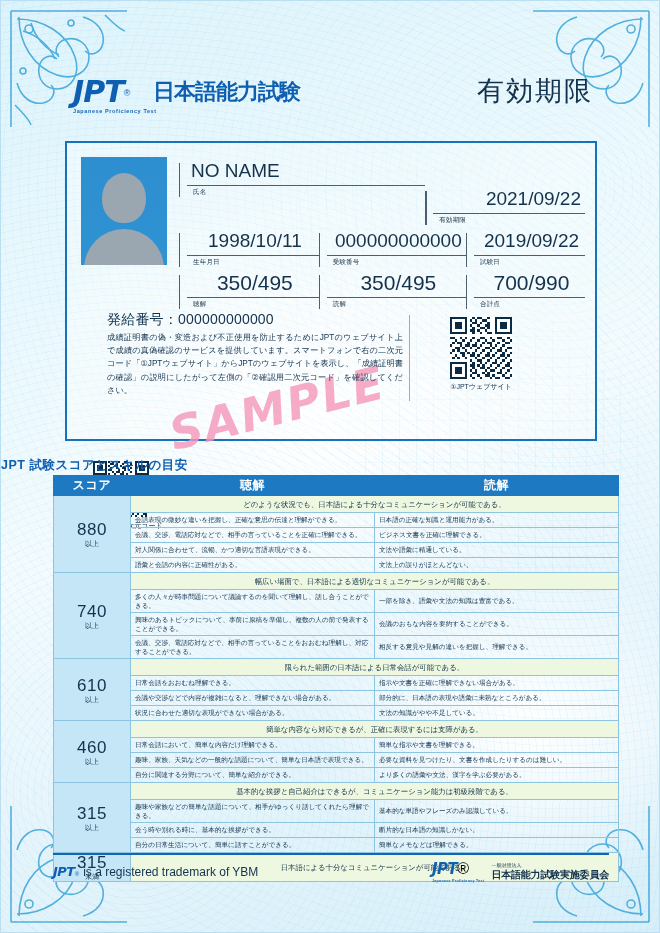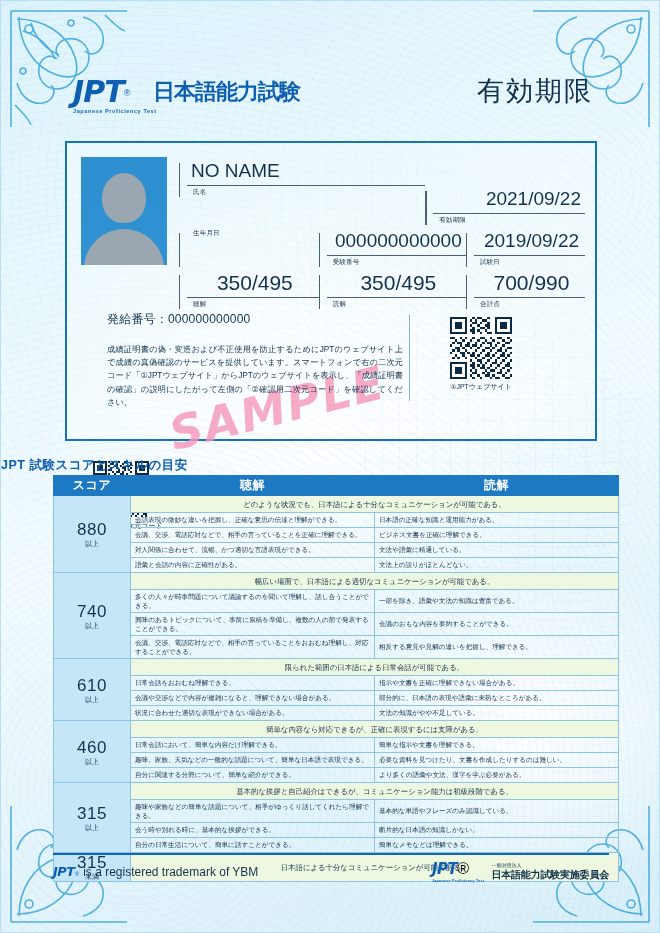--- a/index.html
+++ b/index.html
@@ -128,21 +128,21 @@
     color:rgba(244,150,185,.80);
     transform:rotate(-14deg);pointer-events:none;user-select:none;
   }
 
   
   #notice{
     position:absolute;left:14px;top:168px;width:504px;height:112px;
     display:flex;
   }
   .notice-left{width:322px;padding-left:26px;box-sizing:border-box;}
-  .pubno{font-size:12px;color:#12324d;margin-bottom:15px;letter-spacing:.2px;}
+  .pubno{font-size:14px;color:#12324d;margin-bottom:2px;letter-spacing:.2px;}
   .notice-text{font-size:8.2px;line-height:13.2px;color:#12324d;text-align:justify;}
   .notice-div{width:1px;background:#7fb6d6;margin:4px 12px 22px 6px;}
   .qr-right{width:118px;text-align:center;padding-top:6px;}
   .qr-cap{font-size:7px;color:#12324d;margin-top:3px;}
   .qr{width:62px;height:62px;margin:0 auto;}
   .qr-left-wrap{position:absolute;left:26px;top:318px;text-align:left;}
   .qr-left-wrap .qr{width:56px;height:56px;margin:0;}
   .qr-left-wrap .qr-cap{text-align:left;margin-top:4px;}
 
   
@@ -287,20 +287,21 @@
         <div class="fcell f-valid right">
           <span class="tick"></span>
           <span class="fval">2021/09/22</span>
           <span class="flab">有効期限</span>
         </div>
       </div>
 
       <div class="frow">
         <div class="fcell f-birth center">
           <span class="tick"></span>
+          <span class="fval">1998/10/11</span>
           <span class="flab">生年月日</span>
         </div>
         <div class="fcell f-regno center">
           <span class="tick"></span>
           <span class="fval">000000000000</span>
           <span class="flab">受験番号</span>
         </div>
         <div class="fcell f-date center">
           <span class="tick"></span>
           <span class="fval">2019/09/22</span>

